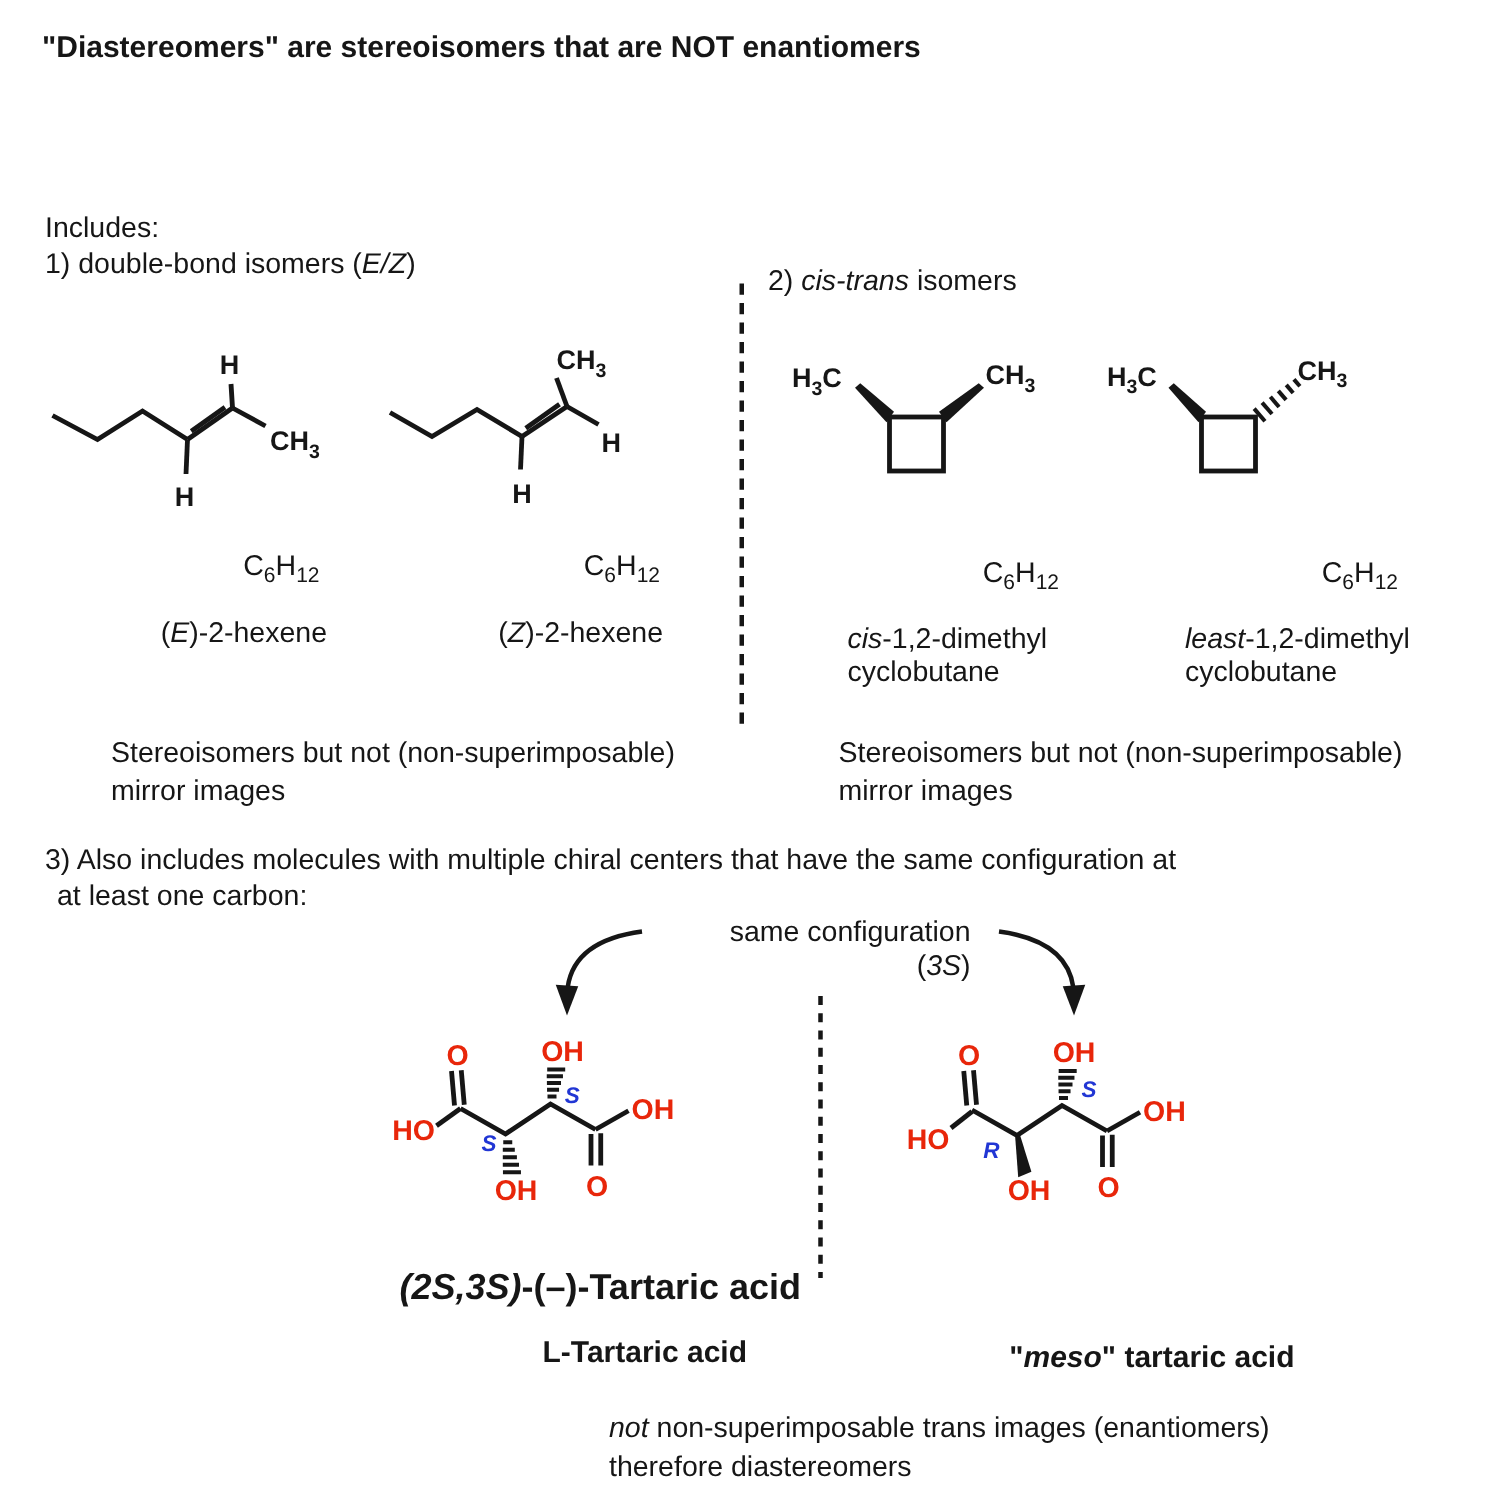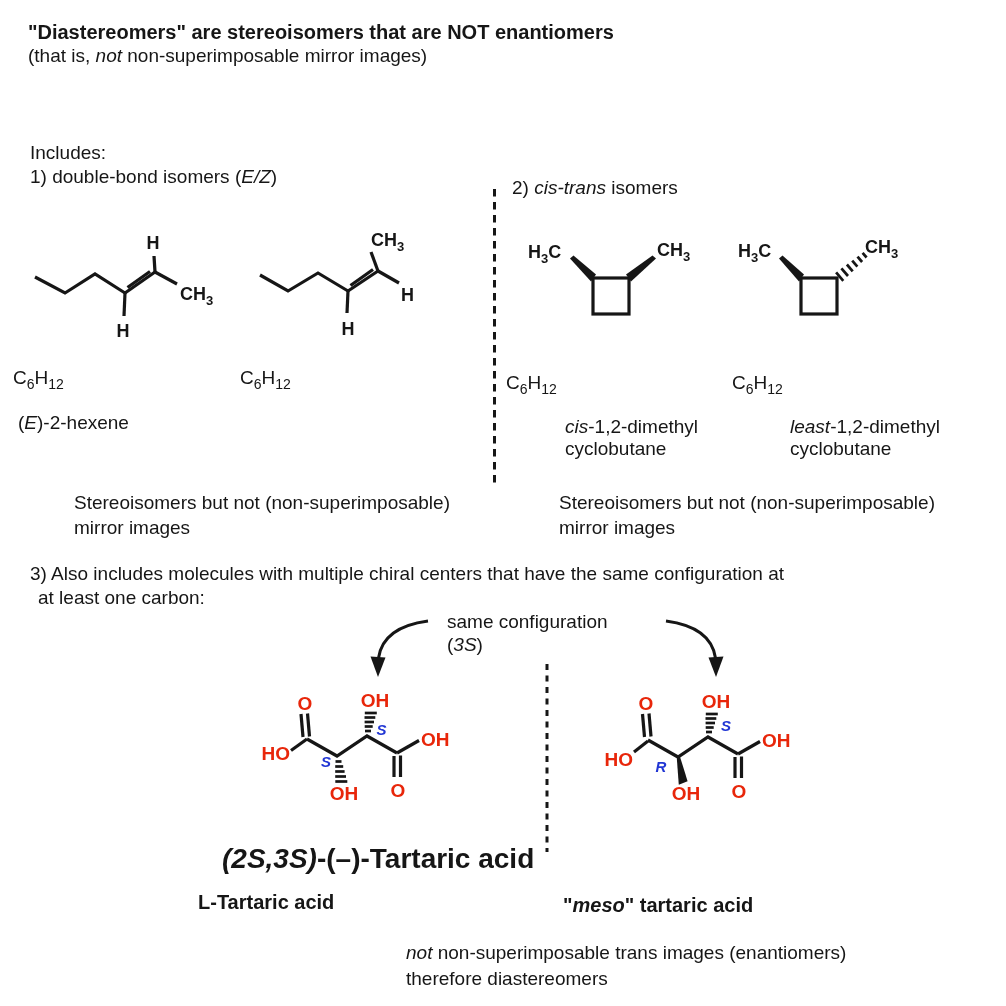--- a/index.html
+++ b/index.html
@@ -1,21 +1,21 @@
 <!DOCTYPE html>
 <html><head>
 <meta charset="utf-8">
 <style>
   html,body{margin:0;padding:0;background:#ffffff;}
   .page{position:relative;width:1006px;height:1006px;background:#ffffff;
         font-family:"Liberation Sans",sans-serif;color:#161616;overflow:hidden;}
   .t{position:absolute;white-space:nowrap;font-size:19px;line-height:24px;}
   .bold{font-weight:bold;}
   .it{font-style:italic;}
-  .ctr{text-align:left;}
+  .ctr{text-align:right;}
   .two{line-height:25px;margin-left:44px;}
   svg.mol,svg.overlay{position:absolute;}
   .bond{stroke:#161616;stroke-width:3.2;fill:none;}
   .wedge{fill:#161616;stroke:none;}
   .hash{stroke:#161616;stroke-width:2.7;fill:none;}
   .dash{stroke:#161616;stroke-width:3;fill:none;}
   .arrowline{stroke:#161616;stroke-width:3;fill:none;}
   .arrowhead{fill:#161616;stroke:none;}
   text.atom{font-family:"Liberation Sans",sans-serif;font-weight:bold;font-size:18px;fill:#161616;}
   text.red{fill:#e8260a;font-size:19px;}
@@ -23,21 +23,20 @@
   tspan.sb{font-size:13px;}
   sub{font-size:14px;}
   .formula{font-size:19px;}
 </style>
 </head>
 <body>
 
 <div class="page">
 
   <div class="t bold" style="left:28px;top:20px;font-size:20px">"Diastereomers" are stereoisomers that are NOT enantiomers</div>
-  <div class="t" style="left:28px;top:44px"><span>(that is, </span><span class="it">not</span><span> non-superimposable mirror images)</span></div>
   <div class="t" style="left:30px;top:141px">Includes:</div>
 
   <div class="t" style="left:30px;top:165px"><span>1) double-bond isomers (</span><span class="it">E/Z</span><span>)</span></div>
   <div class="t" style="left:512px;top:176px"><span>2) </span><span class="it">cis-trans</span><span> isomers</span></div>
 
   <svg class="overlay" style="left:0;top:0" width="1006" height="1006" viewBox="0 0 1006 1006">
     <line class="dash" x1="494.5" y1="189" x2="494.5" y2="487" stroke-dasharray="7.5 5.5"></line>
     <line class="dash" x1="547" y1="664" x2="547" y2="852" stroke-dasharray="6 5.5"></line>
     <g>
       <path class="arrowline" d="M 428 621 Q 383 627 378.5 658"></path>
@@ -99,20 +98,21 @@
     <text class="atom" x="738" y="257"><tspan>H</tspan><tspan class="sb" dy="5">3</tspan><tspan dy="-5">C</tspan></text>
     <text class="atom" x="865" y="253"><tspan>CH</tspan><tspan class="sb" dy="5">3</tspan></text>
   </svg>
 
   <div class="t ctr formula" style="left:13px;top:366px;width:200px"><span>C</span><sub>6</sub><span>H</span><sub>12</sub></div>
   <div class="t ctr formula" style="left:240px;top:366px;width:200px"><span>C</span><sub>6</sub><span>H</span><sub>12</sub></div>
   <div class="t ctr formula" style="left:506px;top:371px;width:200px"><span>C</span><sub>6</sub><span>H</span><sub>12</sub></div>
   <div class="t ctr formula" style="left:732px;top:371px;width:200px"><span>C</span><sub>6</sub><span>H</span><sub>12</sub></div>
 
   <div class="t ctr" style="left:18px;top:411px;width:200px"><span>(</span><span class="it">E</span><span>)-2-hexene</span></div>
+  <div class="t ctr" style="left:242px;top:411px;width:200px"><span>(</span><span class="it">Z</span><span>)-2-hexene</span></div>
 
   <div class="t" style="left:565px;top:415px"><span class="it">cis</span><span>-1,2-dimethyl</span></div>
   <div class="t" style="left:565px;top:437px">cyclobutane</div>
   <div class="t" style="left:790px;top:415px"><span class="it">least</span><span>-1,2-dimethyl</span></div>
   <div class="t" style="left:790px;top:437px">cyclobutane</div>
 
   <div class="t two" style="left:30px;top:490px"><span>Stereoisomers but not (non-superimposable)</span><br><span>mirror images</span></div>
   <div class="t two" style="left:515px;top:490px"><span>Stereoisomers but not (non-superimposable)</span><br><span>mirror images</span></div>
 
   <div class="t" style="left:30px;top:562px">3) Also includes molecules with multiple chiral centers that have the same configuration at</div>
@@ -176,19 +176,19 @@
     <text class="atom red" x="633" y="766" text-anchor="end">HO</text>
     <text class="atom red" x="646" y="710" text-anchor="middle">O</text>
     <text class="atom red" x="716" y="708" text-anchor="middle">OH</text>
     <text class="atom red" x="686" y="800" text-anchor="middle">OH</text>
     <text class="atom red" x="739" y="798" text-anchor="middle">O</text>
     <text class="atom red" x="762" y="747">OH</text>
     <text class="atom blue" x="661" y="772" text-anchor="middle">R</text>
     <text class="atom blue" x="726" y="731" text-anchor="middle">S</text>
   </svg>
 
-  <div class="t ctr bold" style="left:222px;top:847px;width:300px;font-size:28px"><span class="it">(2S,3S)</span><span>-(–)-Tartaric acid</span></div>
+  <div class="t ctr bold" style="left:234px;top:847px;width:300px;font-size:24px"><span class="it">(2S,3S)</span><span>-(–)-Tartaric acid</span></div>
   <div class="t ctr bold" style="left:198px;top:890px;width:300px;font-size:20px">L-Tartaric acid</div>
   <div class="t ctr bold" style="left:563px;top:893px;width:300px;font-size:20px"><span>"</span><span class="it">meso</span><span>" tartaric acid</span></div>
 
   <div class="t" style="left:406px;top:940px;line-height:26px"><span class="it">not</span><span> non-superimposable trans images (enantiomers)</span><br><span>therefore diastereomers</span></div>
 
 </div>
 
 </body></html>

